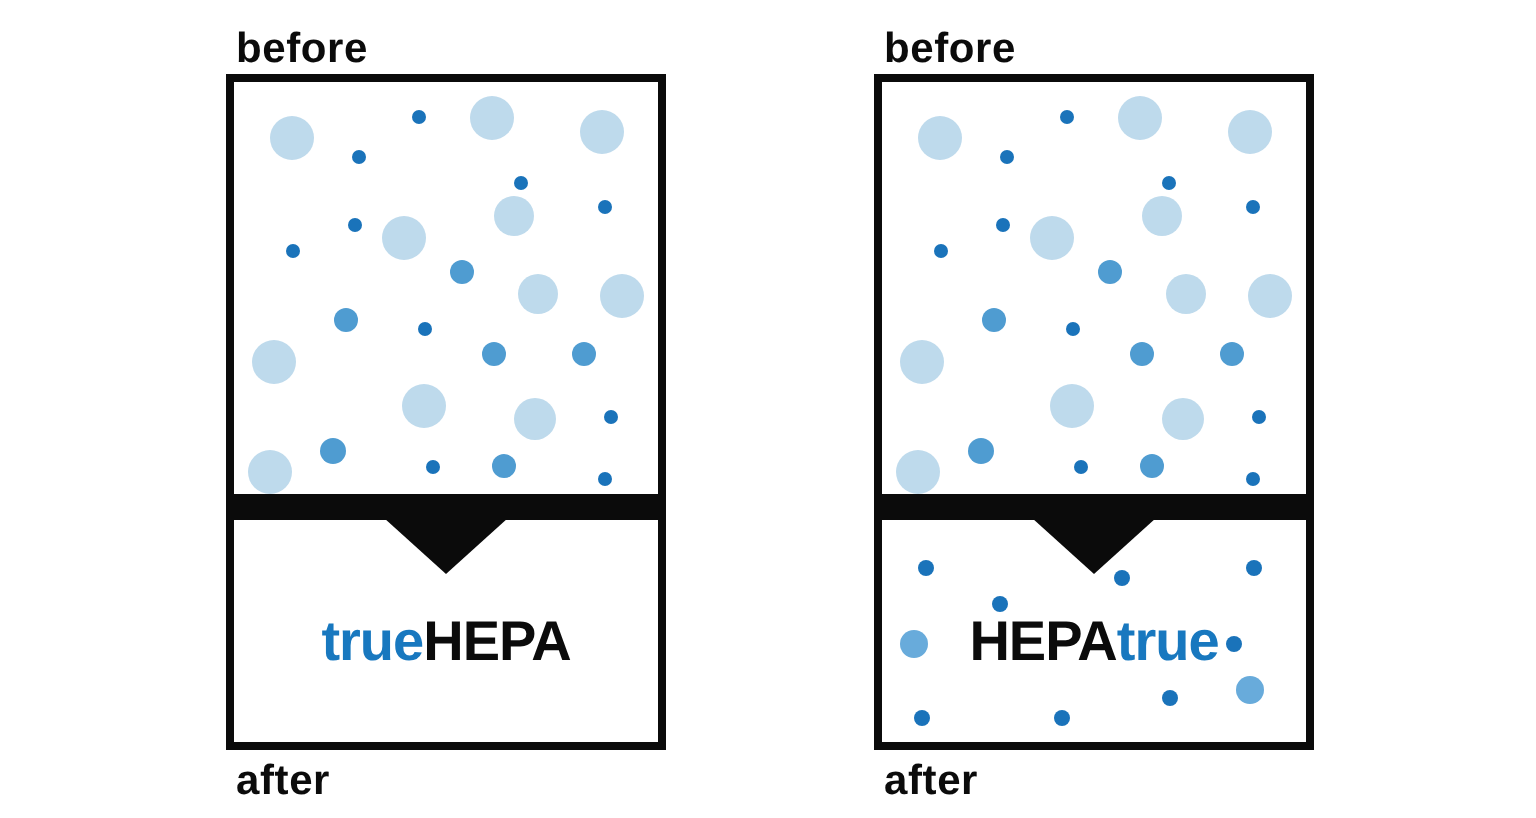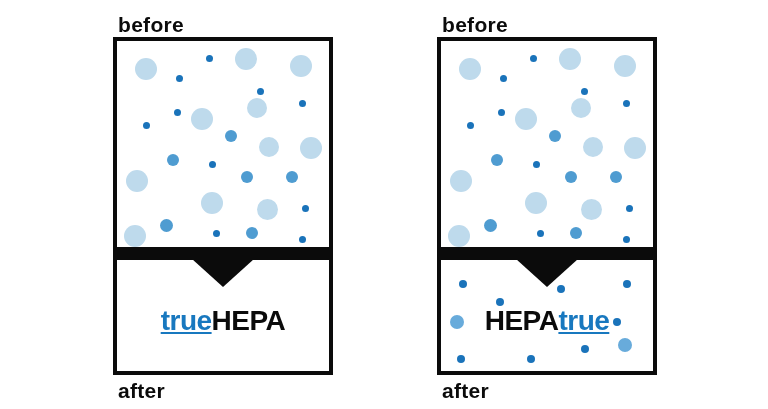--- a/index.html
+++ b/index.html
@@ -63,21 +63,21 @@
   .filter-name{
     position:absolute;inset:0;
     display:flex;align-items:center;justify-content:center;
     padding-top:10px;
     font-size:28px;font-weight:bold;
     letter-spacing:-0.5px;
     white-space:nowrap;
     z-index:2;
   }
   .name-black{color:var(--ink);}
-  .name-blue{color:var(--accent);text-decoration:underline;}
+  .name-blue{color:var(--accent);}
 </style>
 </head>
 <body>
 
 <div class="page">
 
   <section class="panel panel-left">
     <div class="phase-label">before</div>
     <div class="box">
       <div class="chamber chamber-before">

